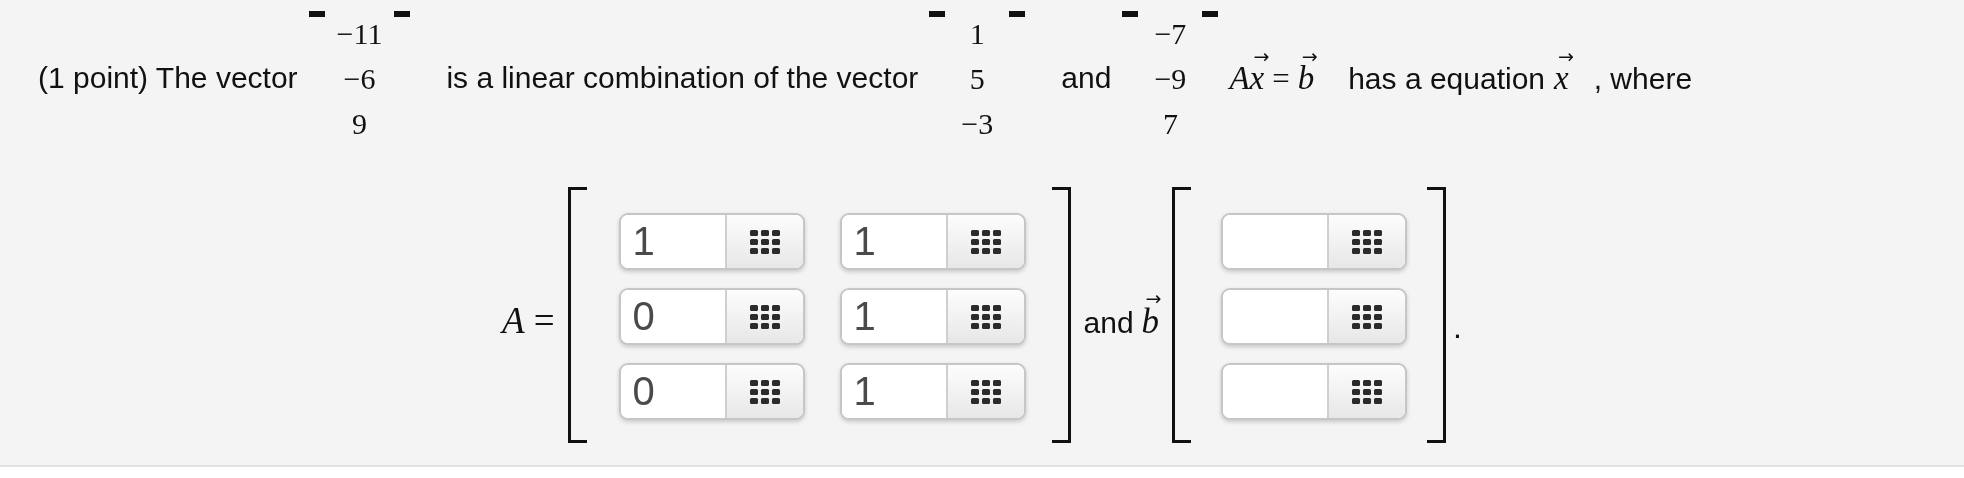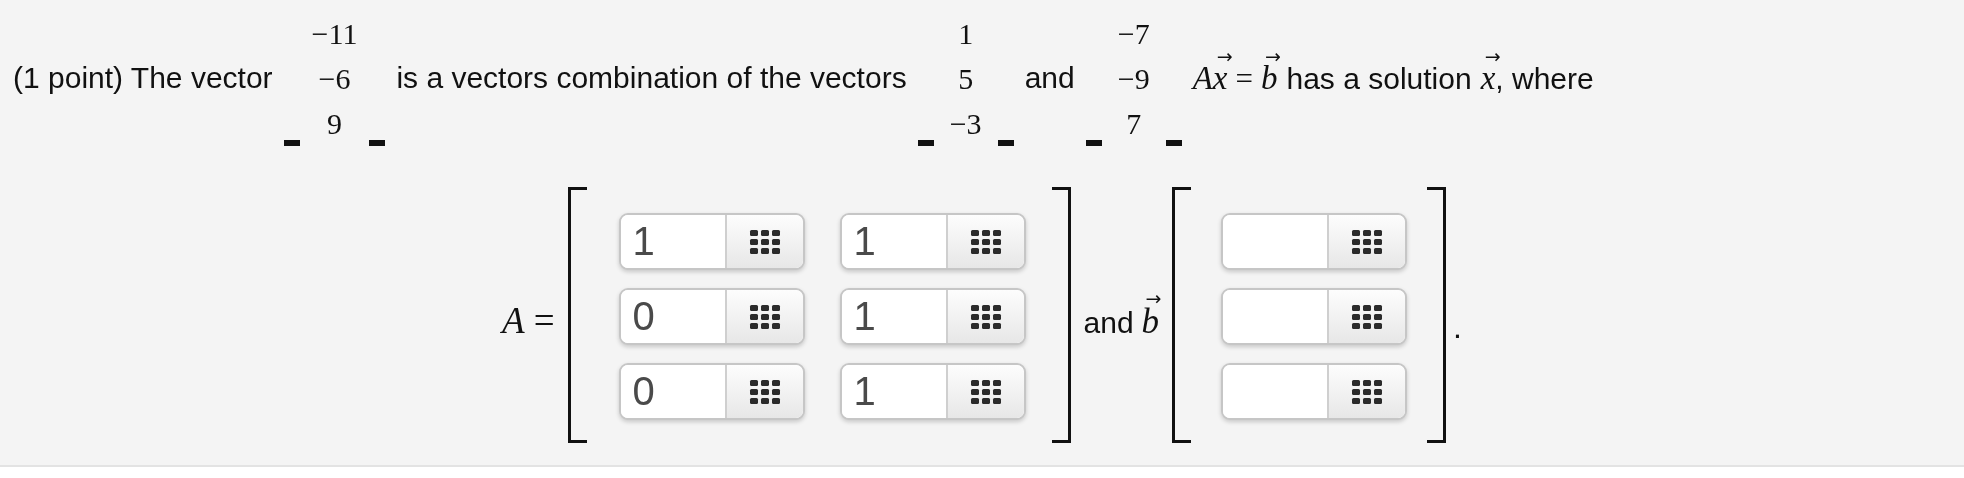--- a/index.html
+++ b/index.html
@@ -10,23 +10,23 @@
     color:#111;
     position:relative;
     overflow:hidden;
   }
   
   .line1{
     display:flex;align-items:center;gap:11px;
     padding-left:13px;margin-top:9px;height:138px;
     font-size:30px;white-space:nowrap;
   }
-  .t{font-size:30px;}
-  
-  .vec{display:flex;align-items:flex-end;height:135px;}
+  .t{font-size:30px;margin-left:25px;}
+  
+  .vec{display:flex;align-items:flex-start;height:135px;}
   .vbk{width:13px;border:3px solid #111;}
   .vbk-l{border-right:none;}
   .vbk-r{border-left:none;}
   .vec-vals{
     display:flex;flex-direction:column;justify-content:center;
     padding:0 6px;min-width:52px;
   }
   .vrow{
     height:45px;line-height:45px;text-align:center;
     font-family:"Liberation Serif",serif;font-size:30px;padding:0 6px;
@@ -110,21 +110,21 @@
   <span class="vec">
     <span class="vbk vbk-l"></span>
     <span class="vec-vals">
       <span class="vrow">−11</span>
       <span class="vrow">−6</span>
       <span class="vrow">9</span>
     </span>
     <span class="vbk vbk-r"></span>
   </span>
 
-  <span class="t">is a vectors combination of the vectors</span>
+  <span class="t">is a linear combination of the vector</span>
 
   <span class="vec">
     <span class="vbk vbk-l"></span>
     <span class="vec-vals">
       <span class="vrow">1</span>
       <span class="vrow">5</span>
       <span class="vrow">−3</span>
     </span>
     <span class="vbk vbk-r"></span>
   </span>
@@ -136,21 +136,21 @@
     <span class="vec-vals">
       <span class="vrow">−7</span>
       <span class="vrow">−9</span>
       <span class="vrow">7</span>
     </span>
     <span class="vbk vbk-r"></span>
   </span>
 
   <span class="tail">
     <span class="mathgrp"><span class="mi">A</span><span class="vv"><span class="arr">→</span><span class="mi">x</span></span><span class="eq">=</span><span class="vv"><span class="arr">→</span><span class="mi">b</span></span></span>
-    <span class="t">has a solution</span>
+    <span class="t">has a equation</span>
     <span class="mathgrp"><span class="vv"><span class="arr">→</span><span class="mi">x</span></span><span class="t">, where</span></span>
   </span>
 </div>
 
 <div class="line2">
 
   <span class="aeq"><span class="var">A</span><span class="sign">=</span></span>
 
   <span class="matrix">
     <span class="mbk mbk-l"></span>

